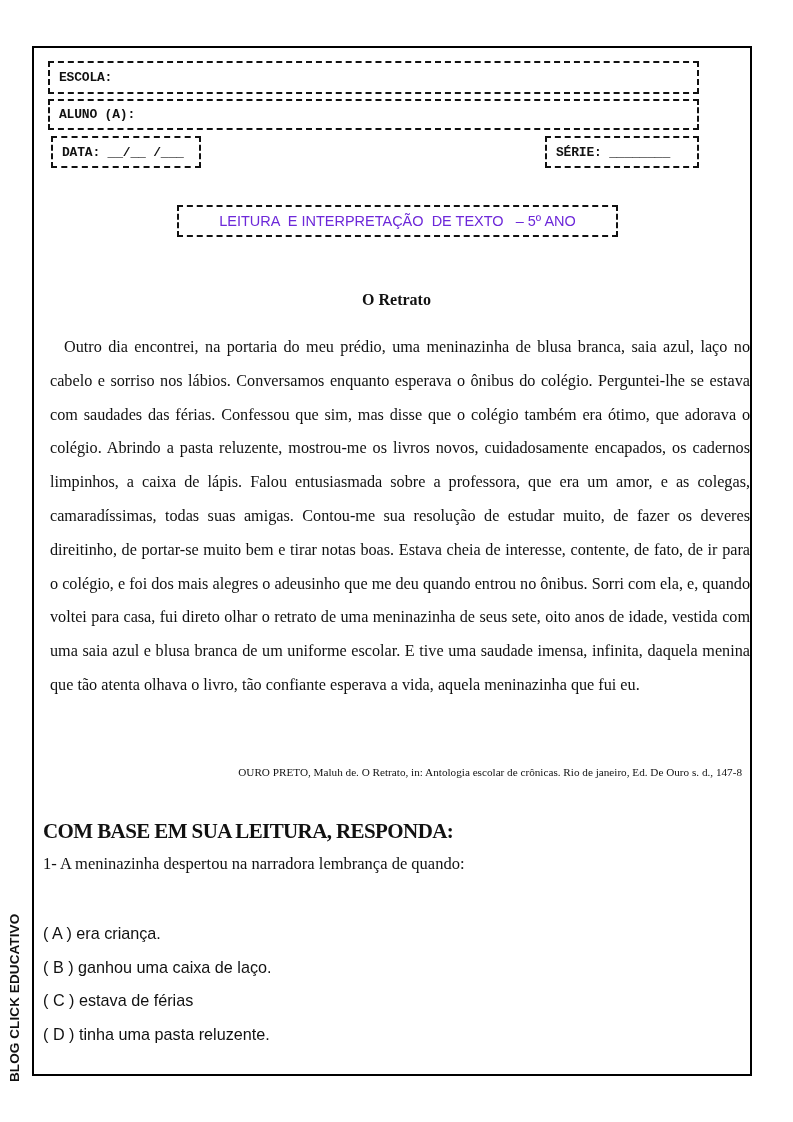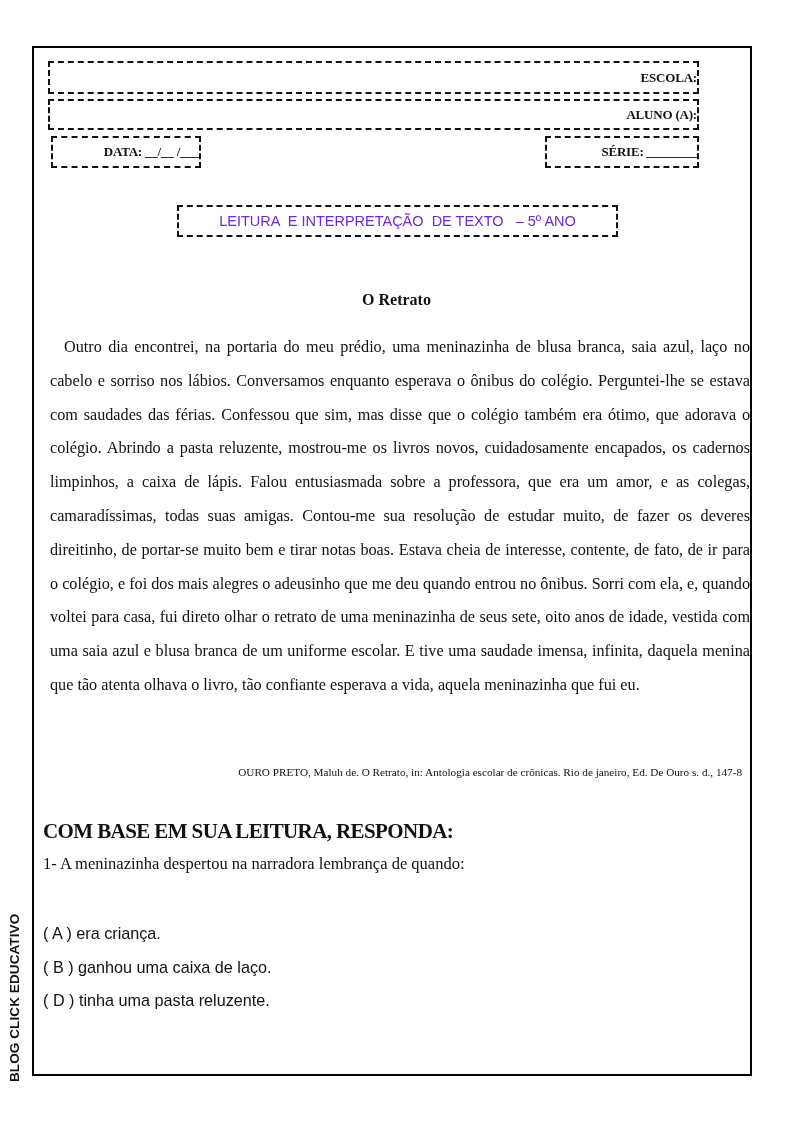--- a/index.html
+++ b/index.html
@@ -20,28 +20,27 @@
       top: 46px;
       width: 716px;
       height: 1026px;
       border: 2px solid #000;
       box-sizing: content-box;
     }
     .field-box {
       position: absolute;
       border: 2px dashed #111;
       box-sizing: border-box;
-      font-family: Liberation Serif, serif;
+      font-family: Liberation Mono, monospace;
       font-weight: bold;
       font-size: 13px;
       display: flex;
       align-items: center;
       padding-left: 9px;
       letter-spacing: -0.2px;
-      justify-content: flex-end;
     }
     .field-escola { left: 48px; top: 61px; width: 651px; height: 33px; }
     .field-aluno  { left: 48px; top: 99px; width: 651px; height: 31px; }
     .field-data   { left: 51px; top: 136px; width: 150px; height: 32px; }
     .field-serie  { left: 545px; top: 136px; width: 154px; height: 32px; }
 
     .title-box {
       position: absolute;
       left: 177px;
       top: 205px;
@@ -164,16 +163,17 @@
 
 <div class="citation">OURO PRETO, Maluh de. O Retrato, in: Antologia escolar de crônicas. Rio de janeiro, Ed. De Ouro s. d., 147-8</div>
 
 <div class="section-heading">COM BASE EM SUA LEITURA, RESPONDA:</div>
 
 <div class="question">1- A meninazinha despertou na narradora lembrança de quando:</div>
 
 <ul class="options">
   <li>( A ) era criança.</li>
   <li>( B ) ganhou uma caixa de laço.</li>
+  <li>( C ) estava de férias</li>
   <li>( D ) tinha uma pasta reluzente.</li>
 </ul>
 
 <div class="side-label">BLOG CLICK EDUCATIVO</div>
 
 </body></html>

